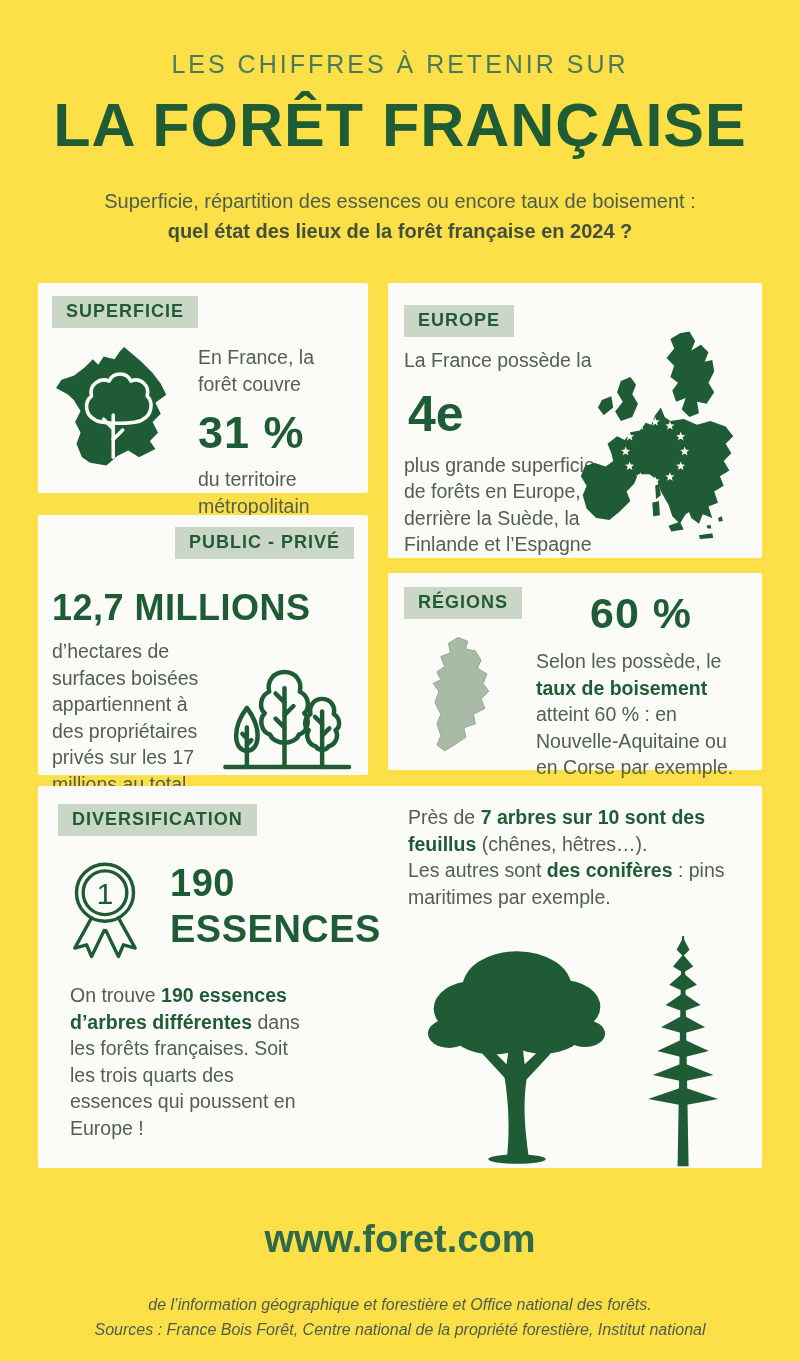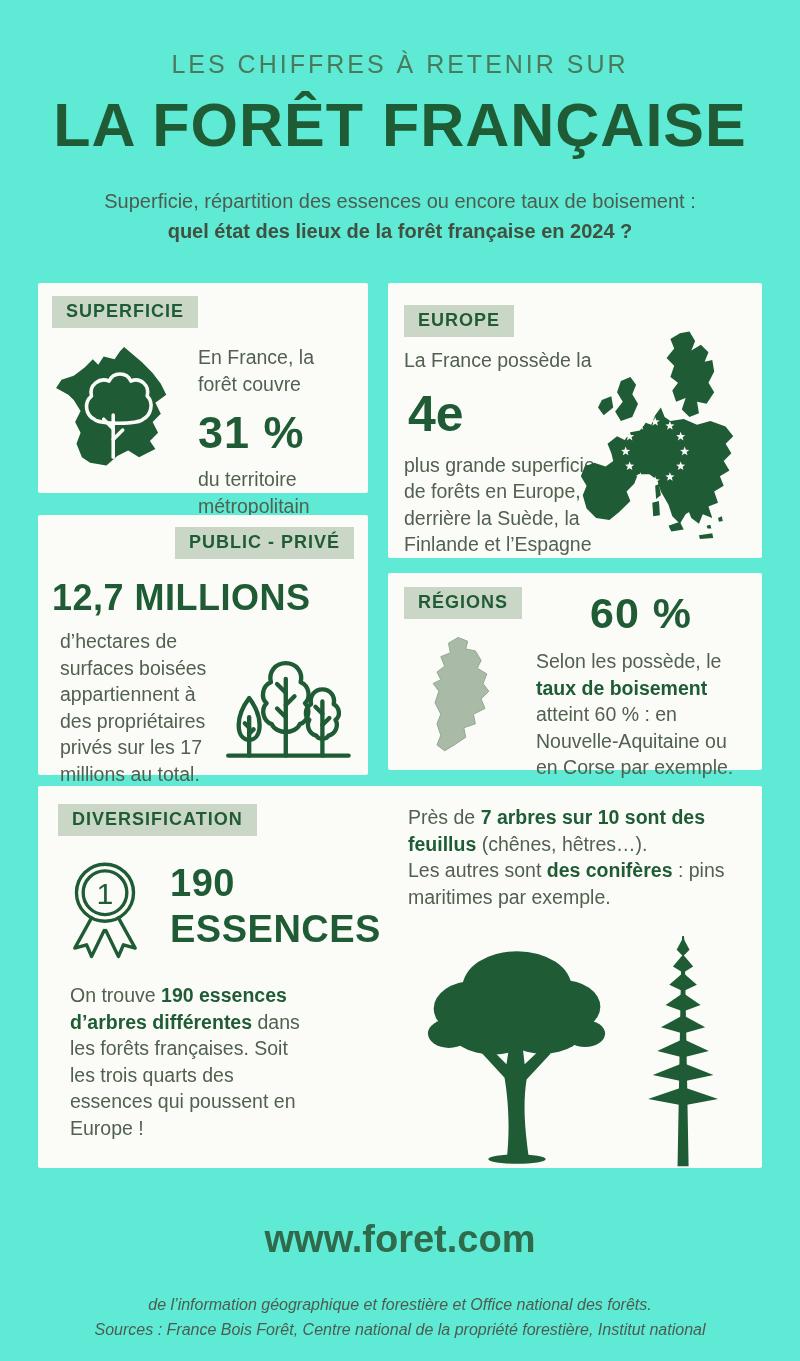--- a/index.html
+++ b/index.html
@@ -1,19 +1,19 @@
 <!DOCTYPE html>
 <html lang="fr"><head>
 <meta charset="utf-8">
 <style>
   * { margin:0; padding:0; box-sizing:border-box; }
   html,body { background:#8da68c; }
   .page {
     position:relative; width:800px; height:1361px; margin:0 auto;
-    background:#5eead4; overflow:hidden;
+    background:#fde047; overflow:hidden;
     font-family:"Liberation Sans", sans-serif;
   }
   
   .header { text-align:center; padding-top:50px; }
   .kicker { font-size:25px; letter-spacing:3px; font-weight:400; color:#4a7a5c; }
   .title  { font-size:61px; font-weight:bold; color:#1f5c35; letter-spacing:1px; margin-top:16px; line-height:1; }
   .sub1   { margin-top:34px; font-size:20px; color:#4d5c50; }
   .sub2   { margin-top:7px;  font-size:20px; font-weight:bold; color:#41503f; }
 
   
@@ -40,22 +40,22 @@
 
   
   .card-europe { height:275px; padding:22px 16px; position:relative; }
   .eu-text { width:212px; margin-top:10px; }
   .eu-stat { font-size:50px; margin:6px 0 4px 4px; }
   .europe-svg { position:absolute; right:4px; top:44px; width:200px; height:224px; }
 
   
   .card-public { height:260px; padding:12px 14px; }
   .pp-chiprow { text-align:right; }
-  .pp-stat { font-size:36px; margin-top:18px; letter-spacing:0.5px; }
-  .pp-row { display:flex; margin-top:9px;margin-left:8px; }
+  .pp-stat { font-size:36px; margin-top:28px; letter-spacing:0.5px; }
+  .pp-row { display:flex; margin-top:9px; }
   .pp-body { width:168px; }
   .trees-svg { width:138px; height:130px; margin-left:4px; margin-top:12px; }
 
   
   .card-regions { height:197px; padding:14px 16px; display:flex; }
   .rg-left { width:132px; }
   .na-svg { width:96px; height:126px; margin:14px 0 0 8px; display:block; }
   .rg-right { flex:1; }
   .rg-stat { font-size:43px; text-align:center; margin-top:2px; letter-spacing:1px; }
   .rg-body { margin-top:10px; }

